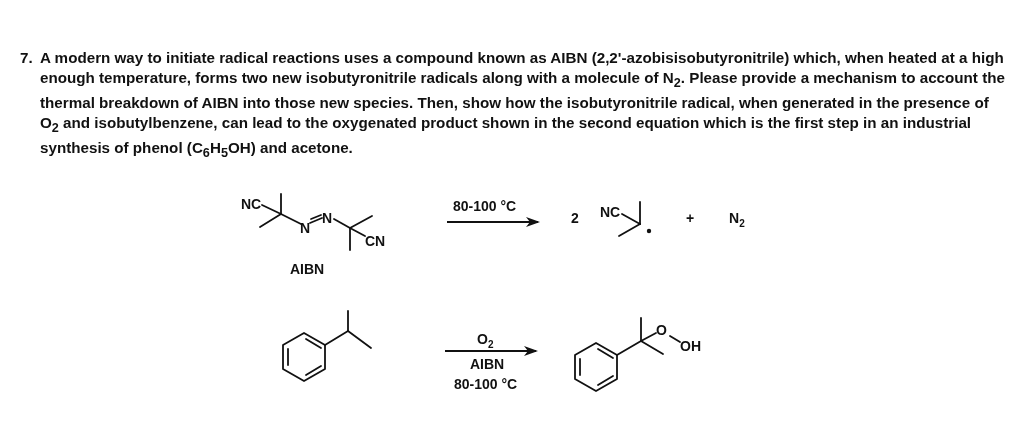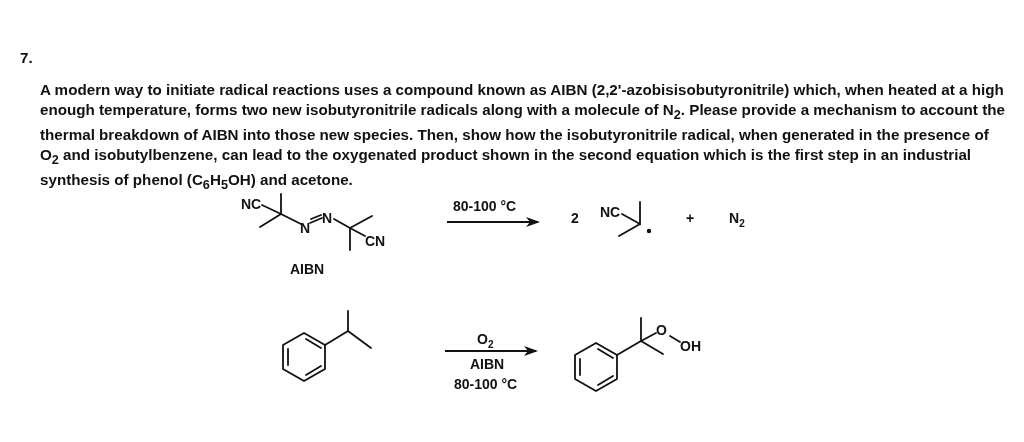--- a/index.html
+++ b/index.html
@@ -1,21 +1,21 @@
 <!DOCTYPE html>
 <html><head>
 <meta charset="utf-8">
 <style>
   html, body { margin:0; padding:0; background:#ffffff; }
   body { width:1024px; height:442px; position:relative; overflow:hidden;
          font-family:"Liberation Sans", sans-serif; color:#111; }
   .question { position:absolute; left:20px; top:48px; width:990px;
               font-size:15.2px; font-weight:bold; line-height:19.6px; }
   .qnum { position:absolute; left:0; top:0; }
-  .qtext { margin-left:20px;margin-top:32px; }
+  .qtext { margin-left:20px; }
   svg.chem { position:absolute; left:0; top:0; }
   svg text { font-family:"Liberation Sans", sans-serif; font-weight:bold; fill:#111; }
   .lbl { font-size:14px; }
   .sub { font-size:10px; }
 </style>
 </head>
 <body>
 
 <div class="question">
   <span class="qnum">7.</span>

